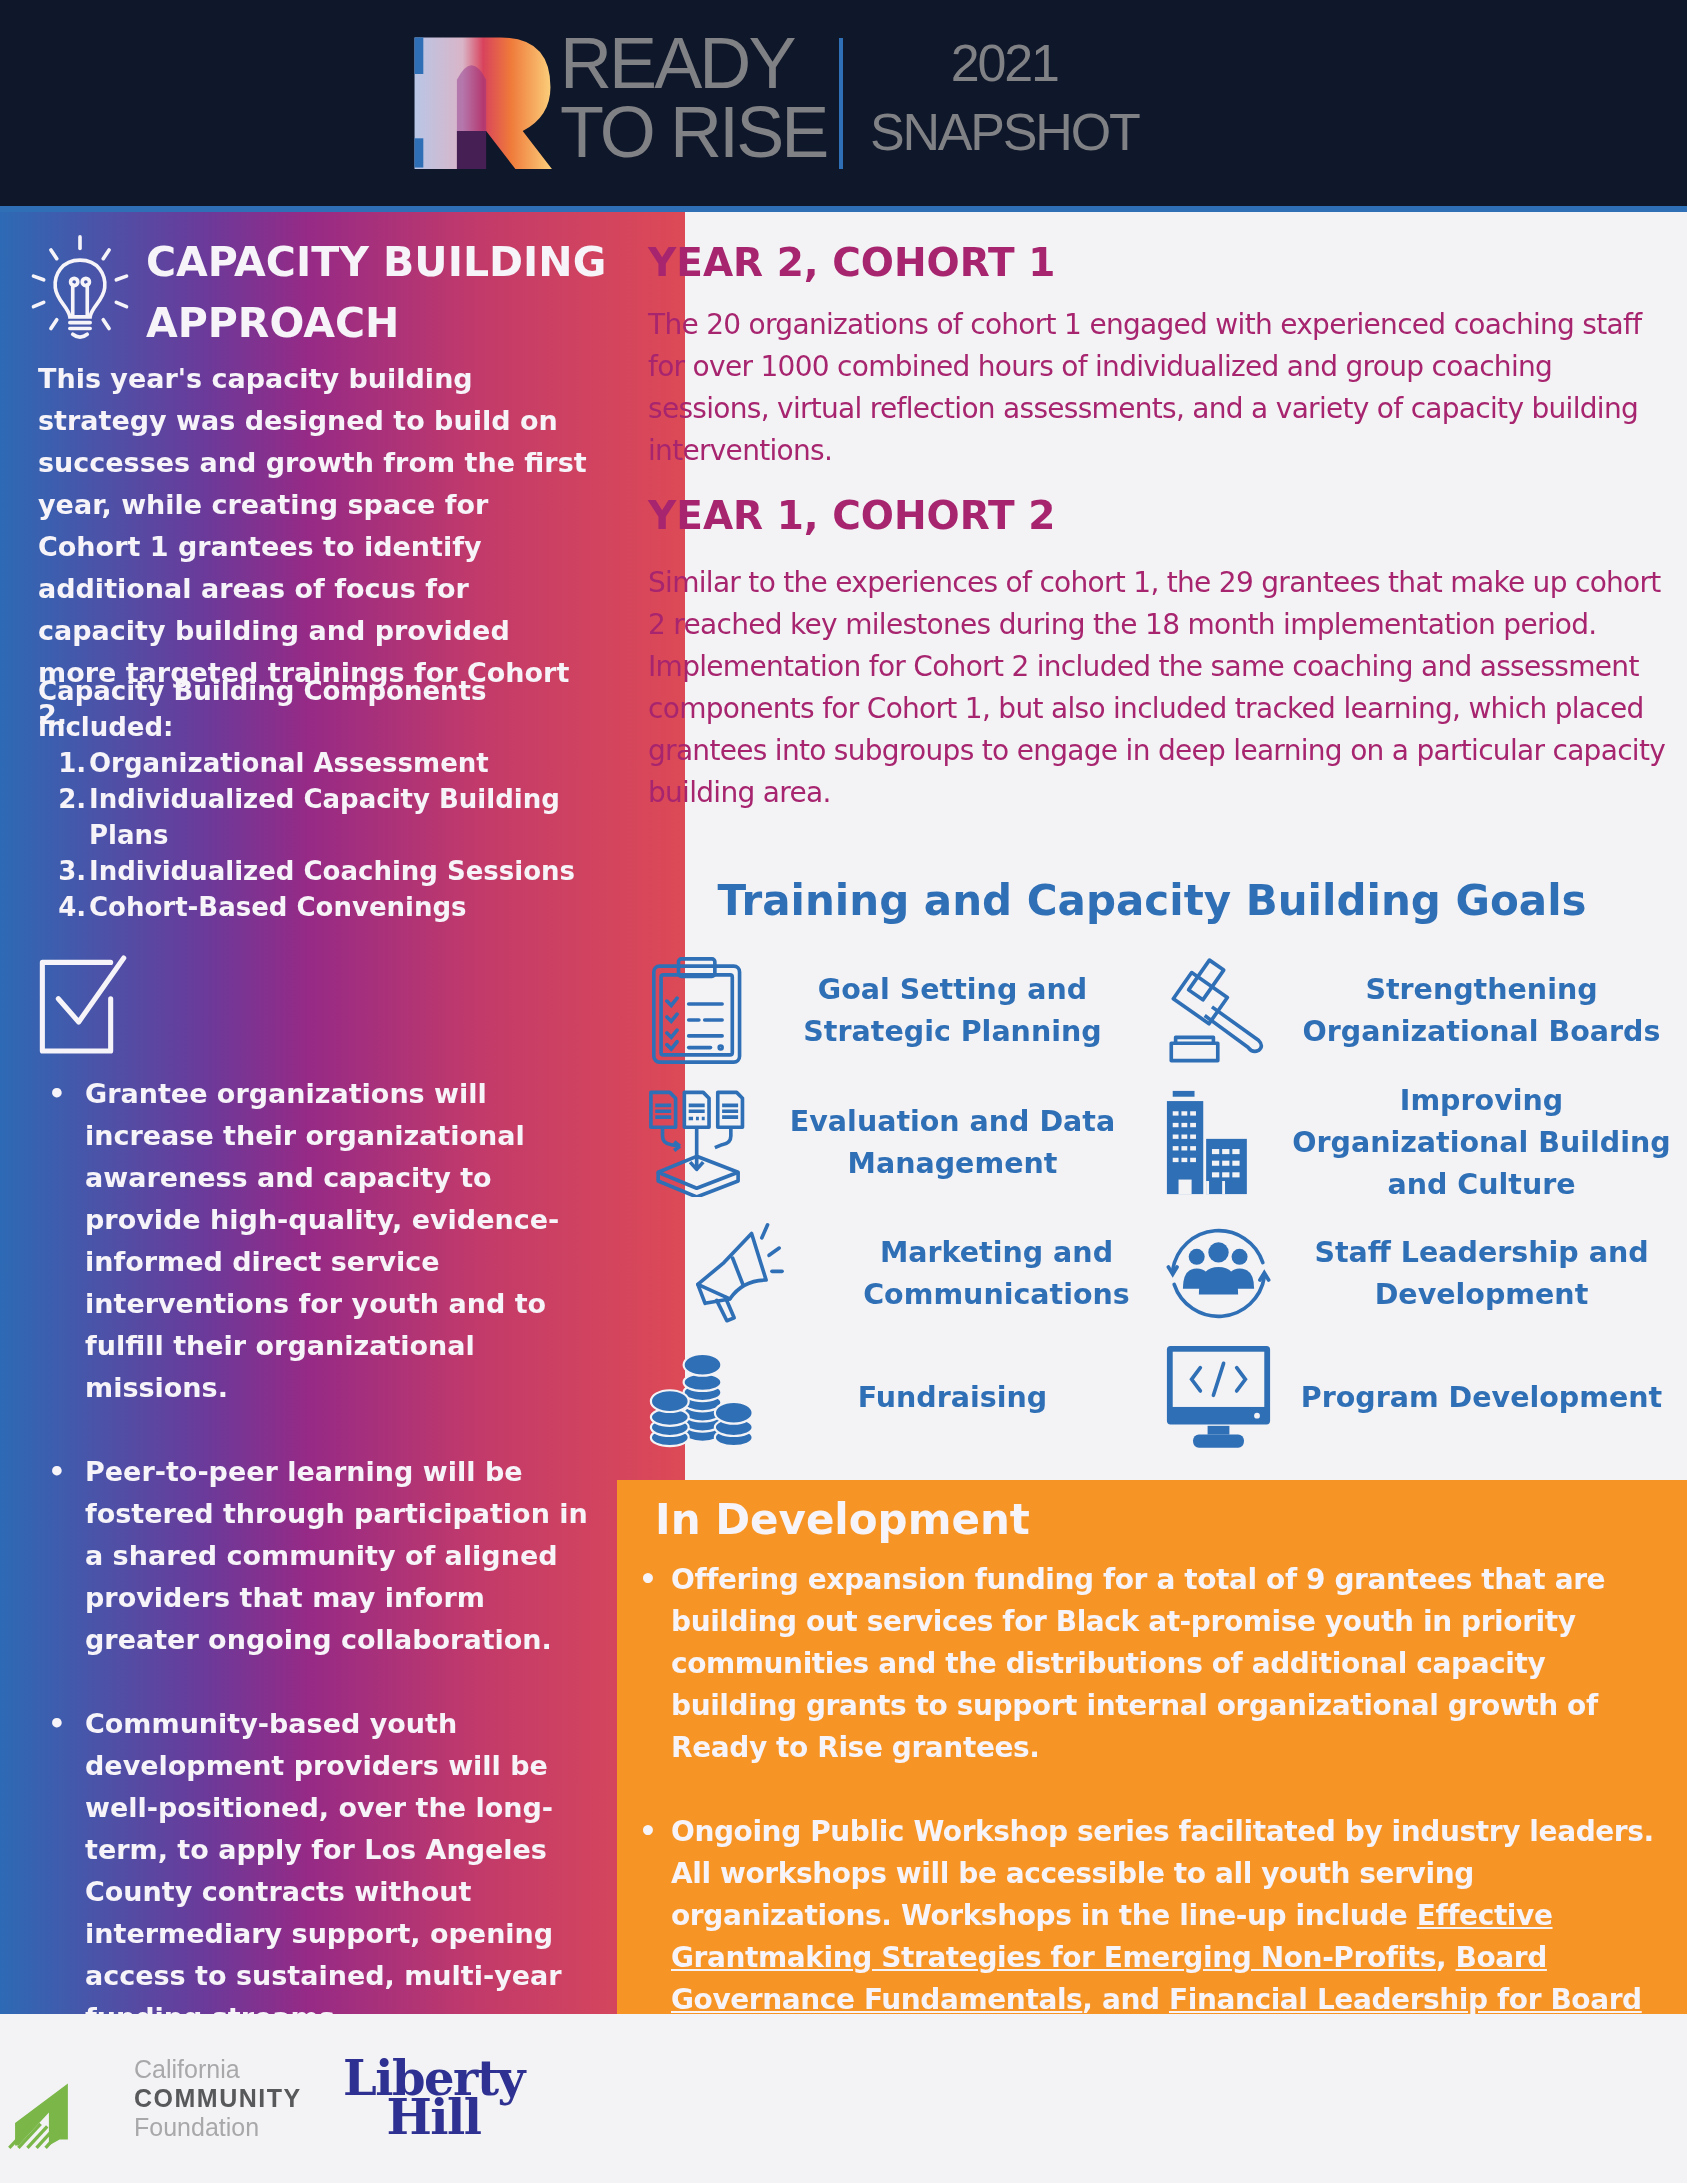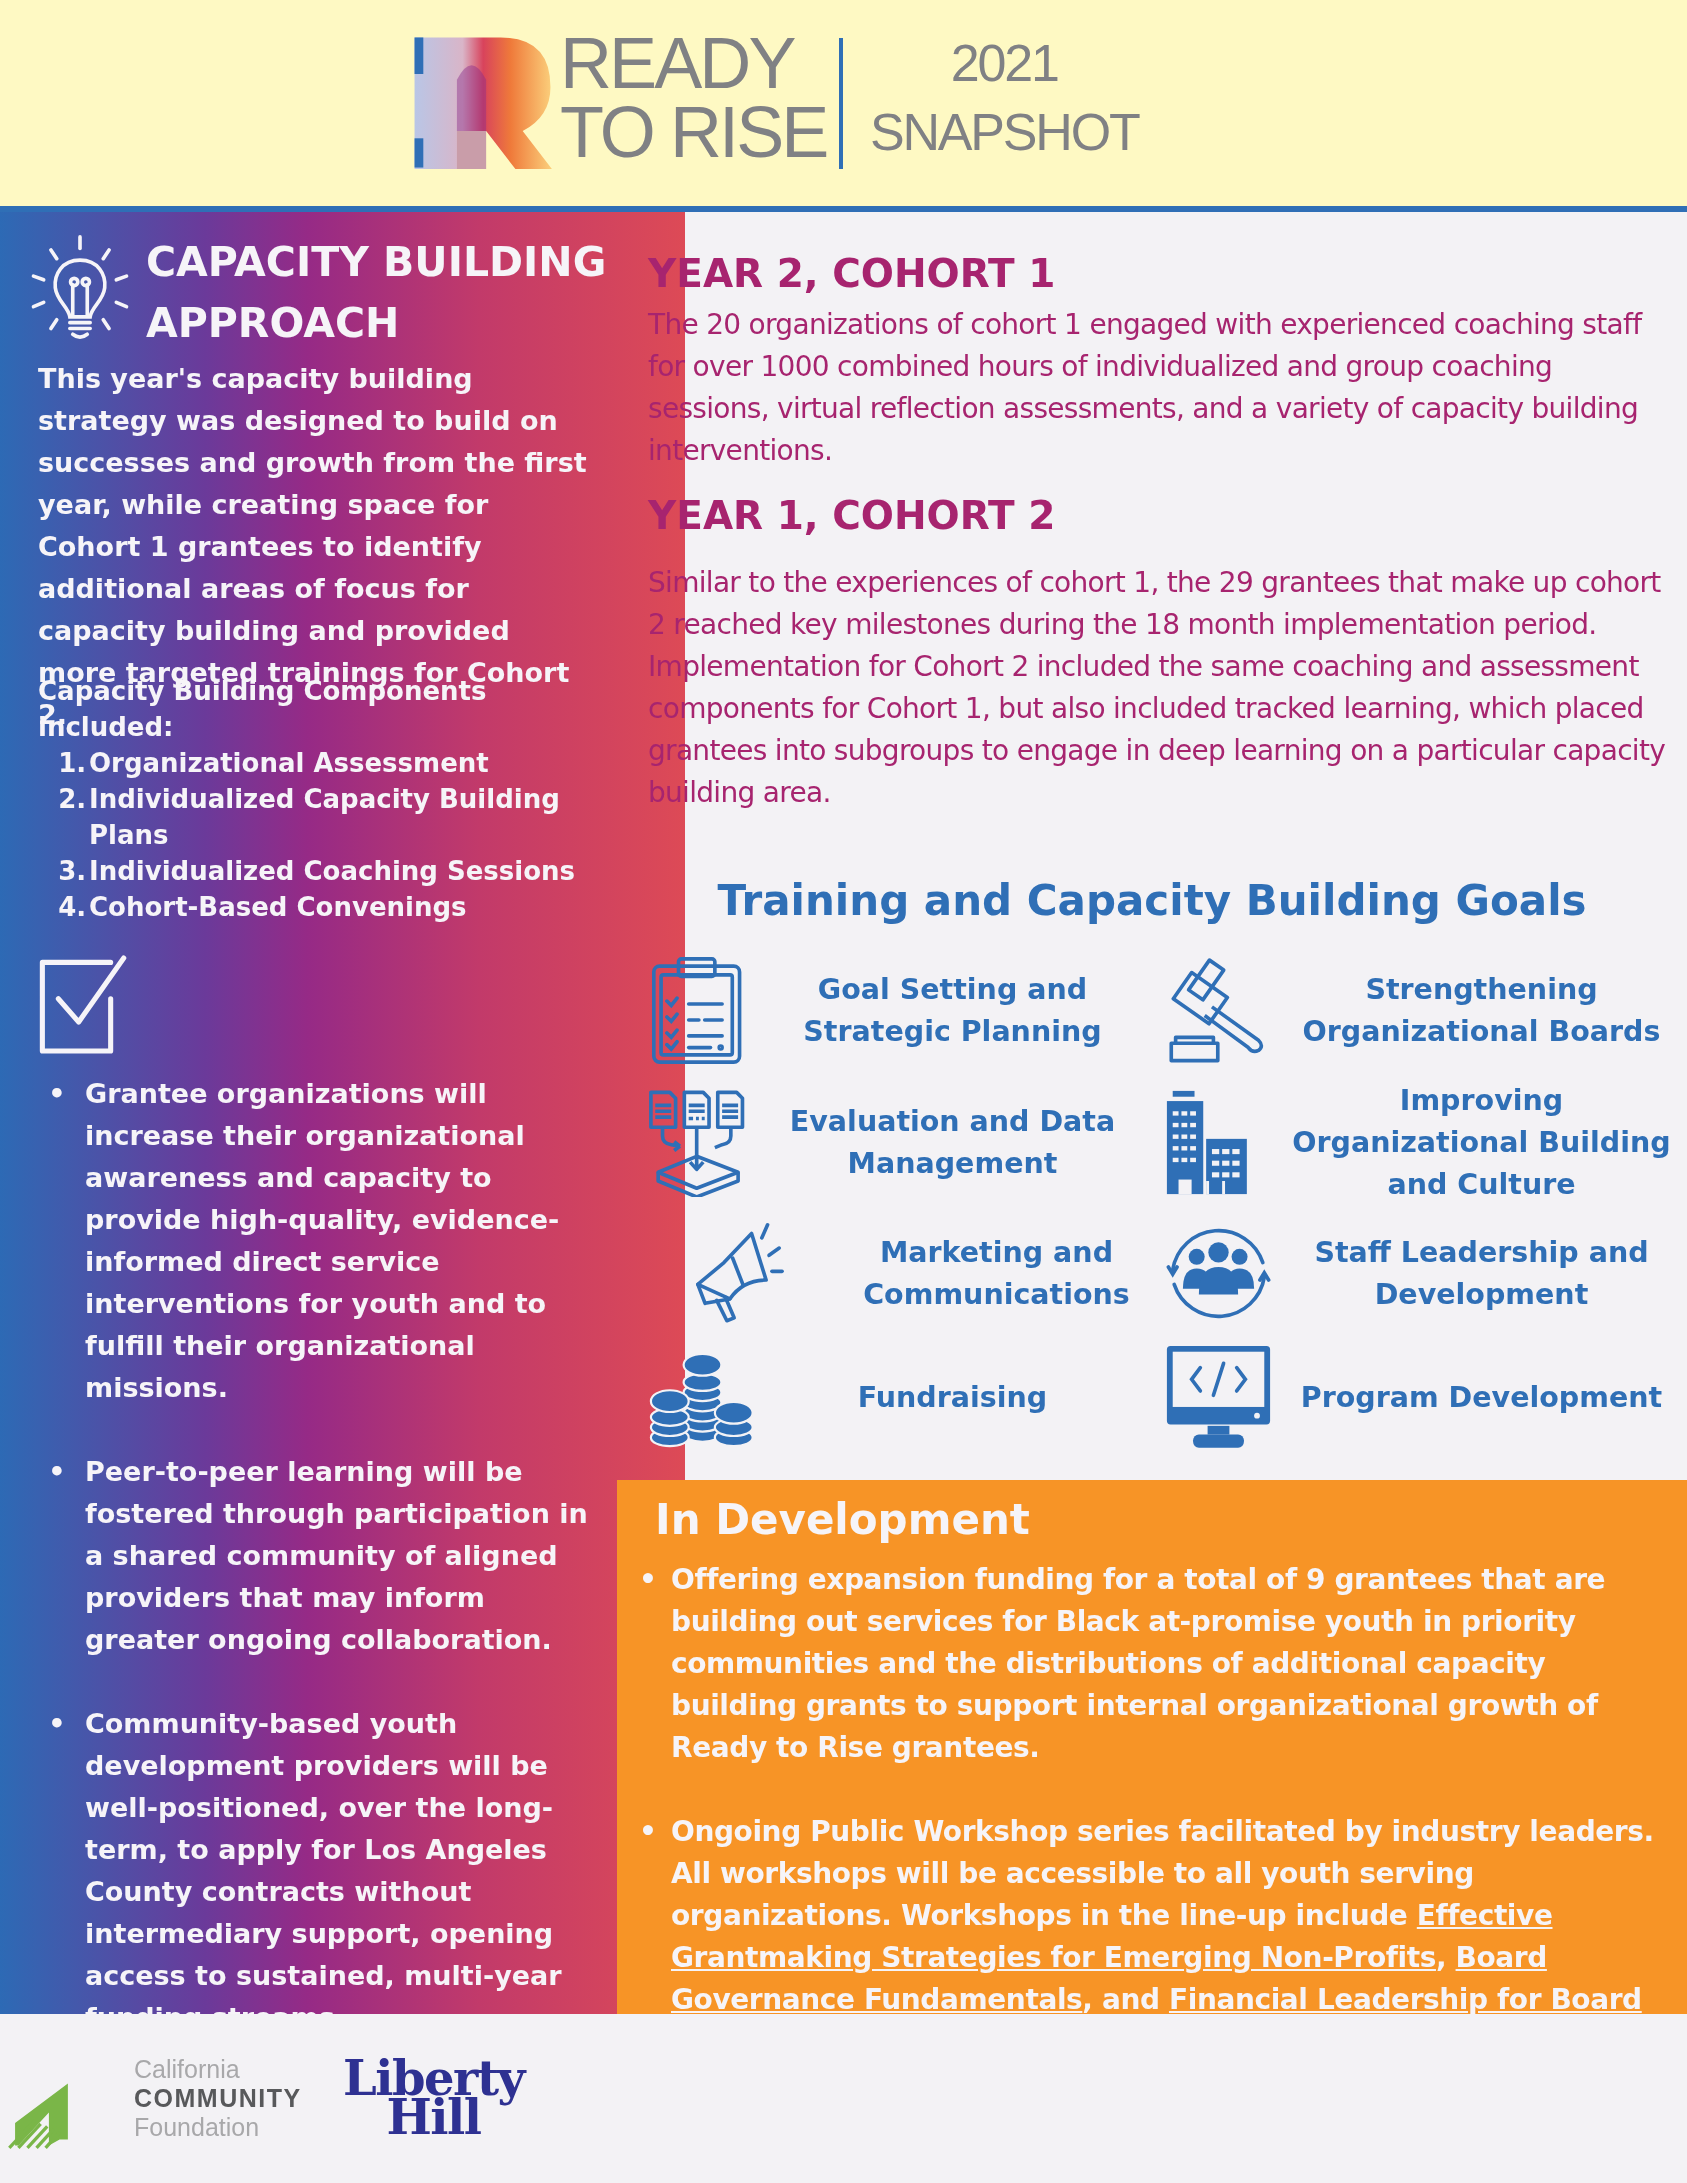--- a/index.html
+++ b/index.html
@@ -1,20 +1,20 @@
 <!DOCTYPE html>
 <html style="font-size:11.7px"><head>
 <meta charset="utf-8">
 <style>
   * { box-sizing: border-box; margin: 0; padding: 0; }
   html, body { width: 1687px; height: 2183px; background: #f3f2f5; overflow: hidden; }
   body { position: relative; font-family: "DejaVu Sans", sans-serif; }
 
   
-  .header { position: absolute; left: 0; top: 0; width: 1687px; height: 206px; background: #fef9c3; }
+  .header { position: absolute; left: 0; top: 0; width: 1687px; height: 206px; background: #0f172a; }
   .logo-mark { position: absolute; left: 413px; top: 36px; width: 139px; height: 133px; }
   .logo-text { position: absolute; left: 560px; top: 29px; color: #808184; font-family: "Liberation Sans", sans-serif; font-size: 72px; line-height: 69px; letter-spacing: -2.9px; font-weight: 400; }
   .logo-divider { position: absolute; left: 839px; top: 38px; width: 3.6px; height: 131px; background: #2f6fb6; }
   .snapshot-text { position: absolute; left: 870px; top: 29px; color: #808184; font-family: "Liberation Sans", sans-serif; font-size: 52px; line-height: 69px; letter-spacing: -2.2px; text-align: center; }
   .blue-rule { position: absolute; left: 0; top: 206px; width: 1687px; height: 5.8px; background: #2f6fb6; }
 
   
   .left-col { position: absolute; left: 0; top: 212px; width: 685px; height: 1802px;
     background: linear-gradient(90deg, #2d6ab5 0%, #6b3a9a 30%, #962a86 45%, #c23a6a 70%, #dd4a56 100%); color: #f6f4f8; padding-left: 16px; }
   .bulb-icon { position: absolute; left: 29px; top: 22px; width: 102px; height: 109px; }
@@ -146,21 +146,21 @@
         <span>Peer-to-peer learning will be fostered through participation in a shared community of aligned providers that may inform greater ongoing collaboration.</span>
       </li>
     <li>
         <span class="bullet">•</span>
         <span>Community-based youth development providers will be well-positioned, over the long-term, to apply for Los Angeles County contracts without intermediary support, opening access to sustained, multi-year funding streams.</span>
       </li>
   </ul>
 </div>
 
 <div class="right-col">
-  <div class="cohort-title" style="top:39px;text-align:right;">YEAR 2, COHORT 1</div>
+  <div class="cohort-title" style="top:28px;text-align:right;">YEAR 2, COHORT 1</div>
   <p class="cohort-body" style="top:92px;">The 20 organizations of cohort 1 engaged with experienced coaching staff for over 1000 combined hours of individualized and group coaching sessions, virtual reflection assessments, and a variety of capacity building interventions.</p>
   <div class="cohort-title" style="top:281px;">YEAR 1, COHORT 2</div>
   <p class="cohort-body" style="top:350px;">Similar to the experiences of cohort 1, the 29 grantees that make up cohort 2 reached key milestones during the 18 month implementation period. Implementation for Cohort 2 included the same coaching and assessment components for Cohort 1, but also included tracked learning, which placed grantees into subgroups to engage in deep learning on a particular capacity building area.</p>
 
   <div class="goals-title">Training and Capacity Building Goals</div>
 
   <div class="goal" style="top:744px;left:0;">
     <svg class="gicon" viewBox="0 0 150 150" fill="none" stroke="#2f6fb6" stroke-width="5" stroke-linecap="round">
       <rect x="8" y="14" width="118" height="132" rx="8"></rect>
       <rect x="18" y="26" width="98" height="110" rx="3"></rect>

